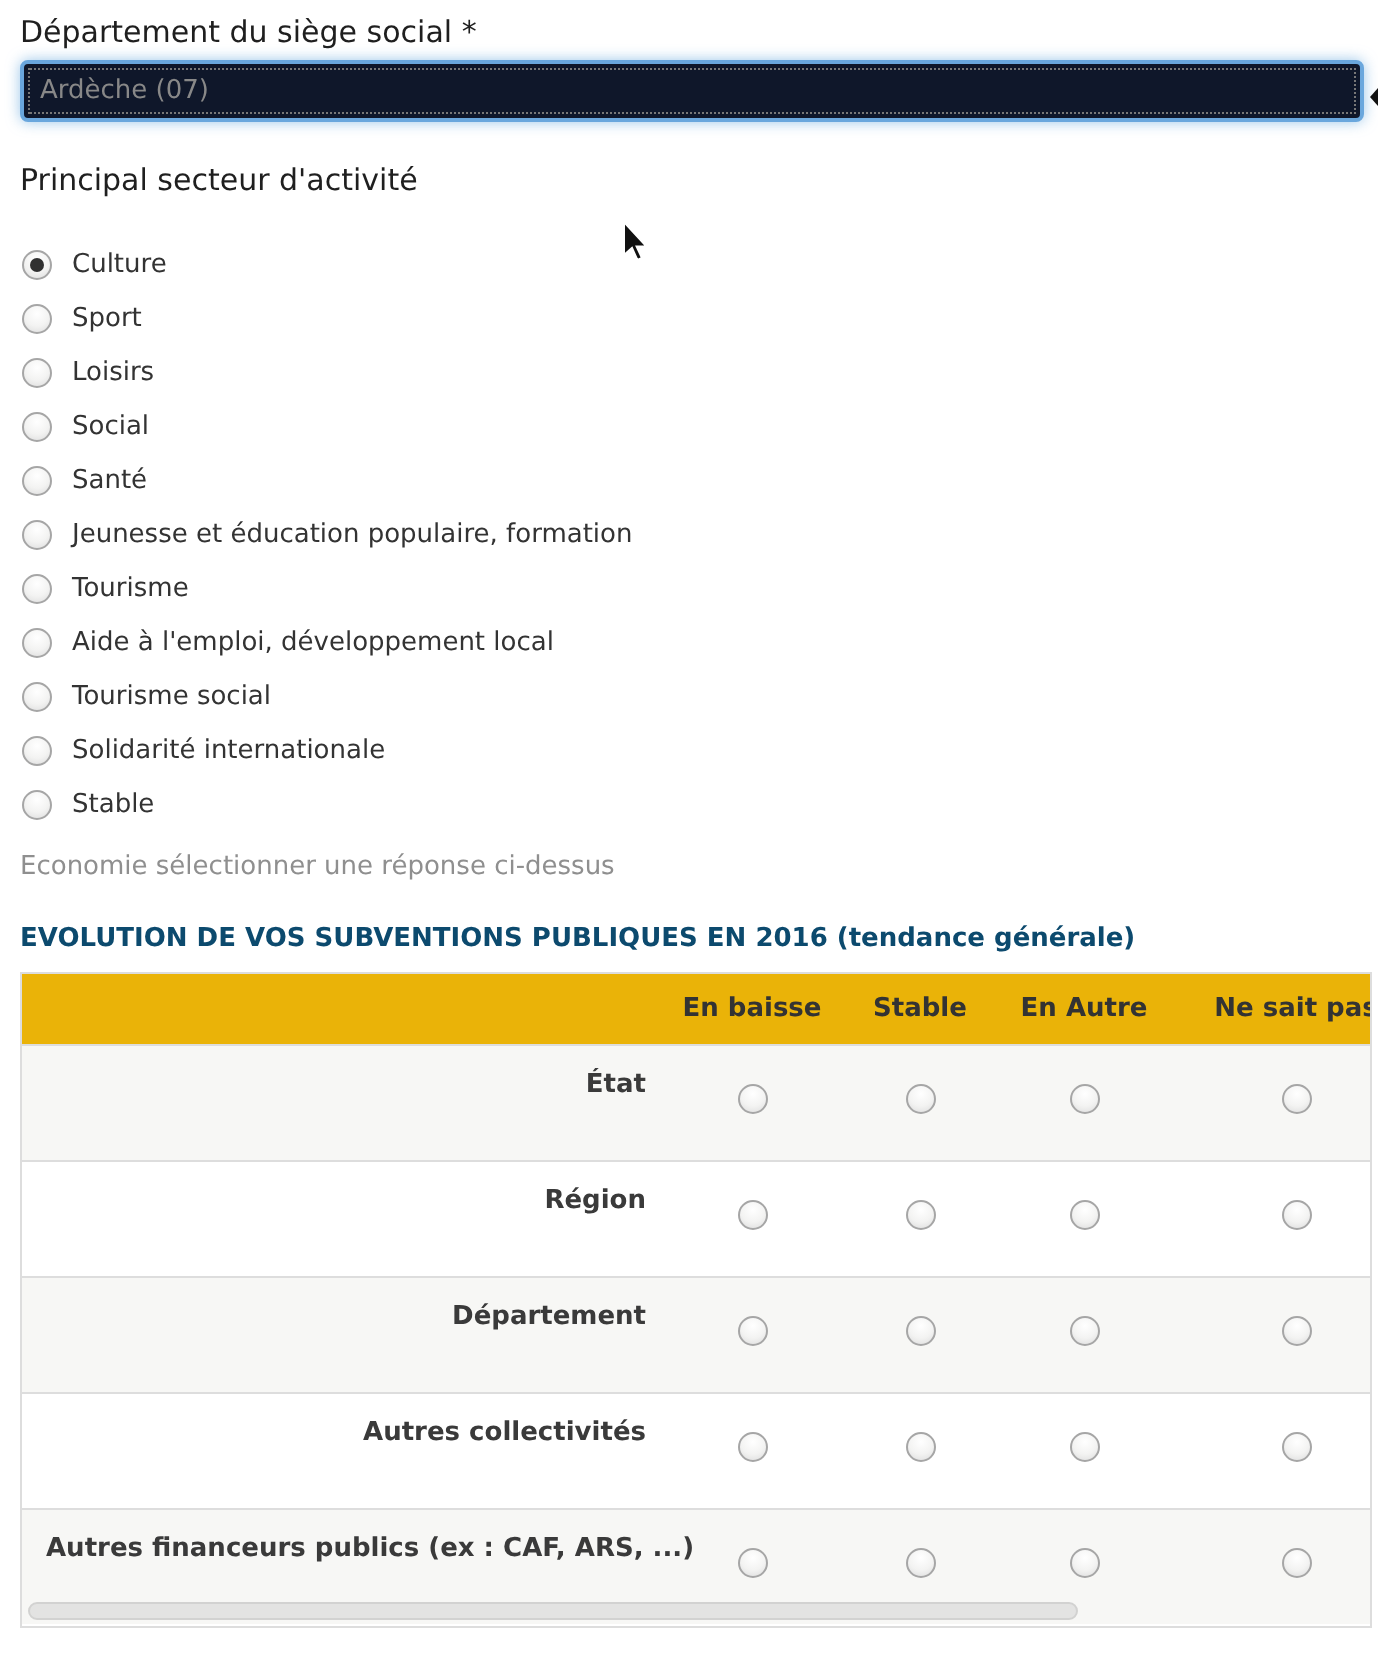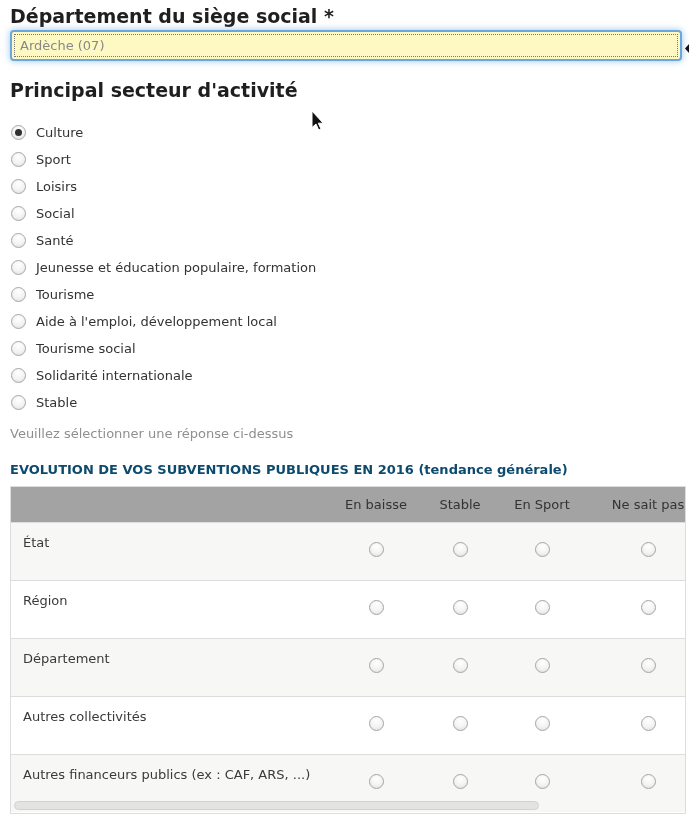--- a/index.html
+++ b/index.html
@@ -8,39 +8,39 @@
     font-family: "DejaVu Sans", sans-serif;
     font-size: 13px;
     color: #333;
     background: #fff;
     position: relative;
   }
   .page { padding-left: 10px; position: relative; width: 689px; }
 
   
   .q-label {
-    font-weight: bold;
+    font-weight: normal;
     color: #1f1f1f;
     margin-top: 8px;
-    font-size: 19px;
+    font-size: 15px;
     line-height: 16px;
   }
   .input-wrap {
     position: relative;
     margin-top: 6px;
     width: 672px;
     height: 31px;
   }
   .dept-input {
     width: 100%;
     height: 31px;
     border: 2px solid #6aa7dd;
     border-radius: 4px;
     box-shadow: 0 0 7px rgba(102, 167, 221, 0.65);
-    background: #fef9c3;
+    background: #0f172a;
     padding: 0 0 0 8px;
     font-family: "DejaVu Sans", sans-serif;
     font-size: 13px;
     color: #888;
     outline: none;
   }
   .focus-dots {
     position: absolute;
     left: 4px; right: 4px; top: 4px; bottom: 4px;
     border: 1px dotted #777;
@@ -105,36 +105,36 @@
     background: #fff;
     overflow: hidden;
   }
   table.sub-table {
     border-collapse: collapse;
     table-layout: fixed;
     width: 700px;
   }
   .sub-table thead th {
     height: 35px;
-    font-weight: normal;
+    font-weight: bold;
     color: #333;
     text-align: center;
     vertical-align: middle;
     border-bottom: 1px solid #ddd;
-    background: #a3a3a3;
+    background: #eab308;
     white-space: nowrap;
   }
   .sub-table tbody tr { height: 58px; }
   .sub-table tbody tr.striped { background: #f7f7f5; }
   .sub-table tbody tr + tr td, .sub-table tbody tr + tr th { border-top: 1px solid #ddd; }
   .sub-table td.label-cell {
     vertical-align: top;
     padding: 12px 8px 0 12px;
-    text-align: left;
-    font-weight: normal;
+    text-align: right;
+    font-weight: bold;
     color: #3a3a3a;
     white-space: nowrap;
   }
   .sub-table td.radio-cell {
     text-align: center;
     vertical-align: middle;
   }
   .sub-table td.radio-cell .radio { margin-left: 0; }
 
   .h-scrollbar {
@@ -210,39 +210,39 @@
       <div class="radio-item">
         <span class="radio"></span>
         <span class="radio-label">Solidarité internationale</span>
       </div>
       <div class="radio-item">
         <span class="radio"></span>
         <span class="radio-label">Stable</span>
       </div>
     </div>
 
-  <div class="helper">Veuillez sélectionner une réponse ci-dessus</div>
+  <div class="helper">Economie sélectionner une réponse ci-dessus</div>
 
   <div class="table-title">EVOLUTION DE VOS SUBVENTIONS PUBLIQUES EN 2016 (tendance générale)</div>
 
   <div class="table-scroll">
     <table class="sub-table">
       <colgroup>
         <col style="width:320px">
           <col style="width:90px">
           <col style="width:78px">
         <col style="width:86px">
           <col style="width:126px">
       </colgroup>
       <thead>
         <tr>
             <th></th>
             <th>En baisse</th>
             <th>Stable</th>
-            <th>En Sport</th>
+            <th>En Autre</th>
             <th>Ne sait pas</th>
           </tr>
       </thead>
       <tbody>
           <tr class="striped">
             <td class="label-cell">État</td>
             <td class="radio-cell"><span class="radio"></span></td>
             <td class="radio-cell"><span class="radio"></span></td>
             <td class="radio-cell"><span class="radio"></span></td>
             <td class="radio-cell"><span class="radio"></span></td>

